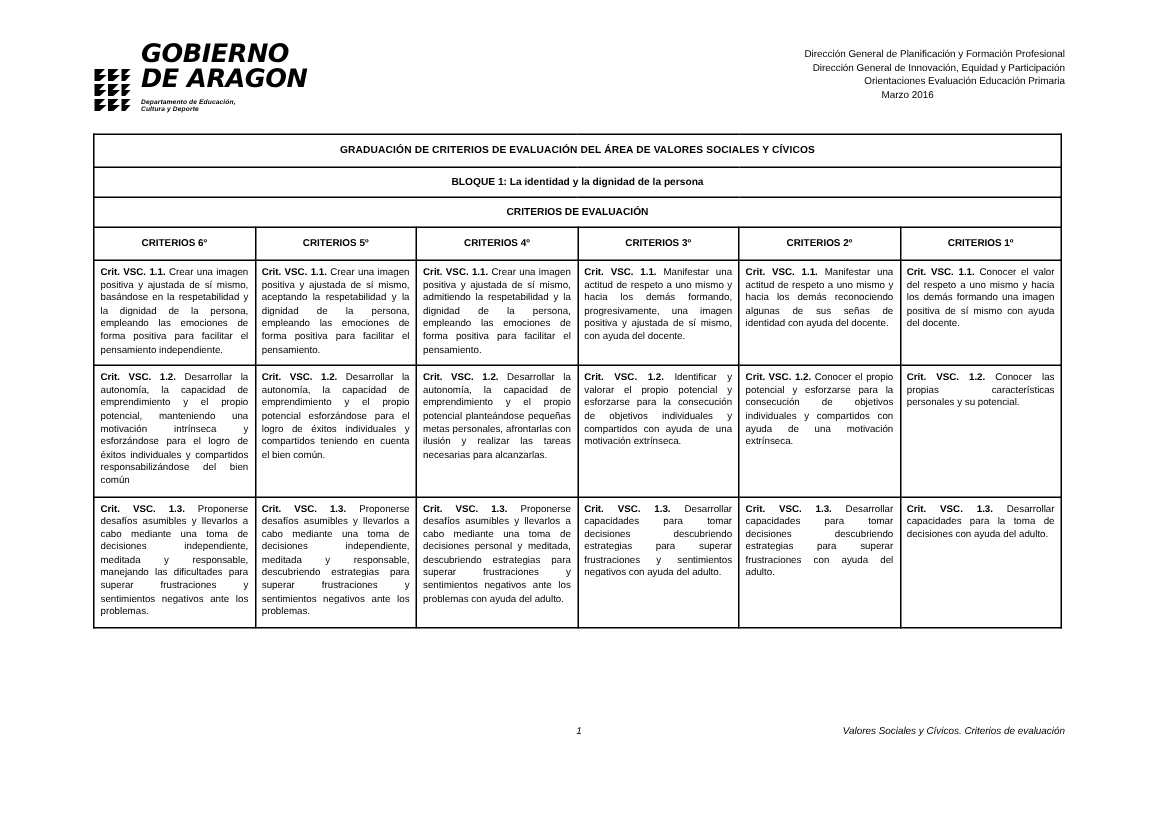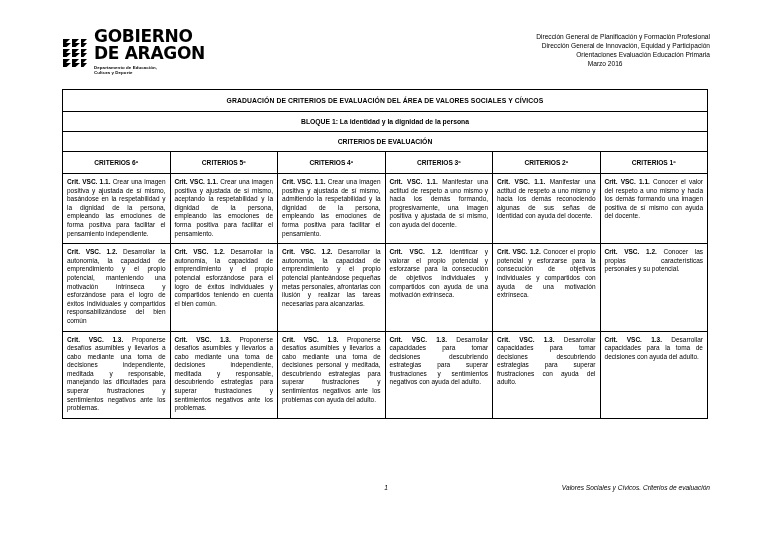--- a/index.html
+++ b/index.html
@@ -20,23 +20,24 @@
   .page-header {
     display: flex;
     align-items: flex-start;
     justify-content: space-between;
     padding: 24px 58px 0 62px;
     box-sizing: border-box;
   }
 
   .logo-block {
     display: flex;
-    align-items: center;
+    align-items: flex-end;
     gap: 6px;
     padding-top: 4px;
+    font-style: italic;
   }
   .logo-mark {
     width: 26px;
     height: 30px;
     flex: 0 0 auto;
     margin-top: 2px;
   }
   .logo-text {
     line-height: 1;
   }

